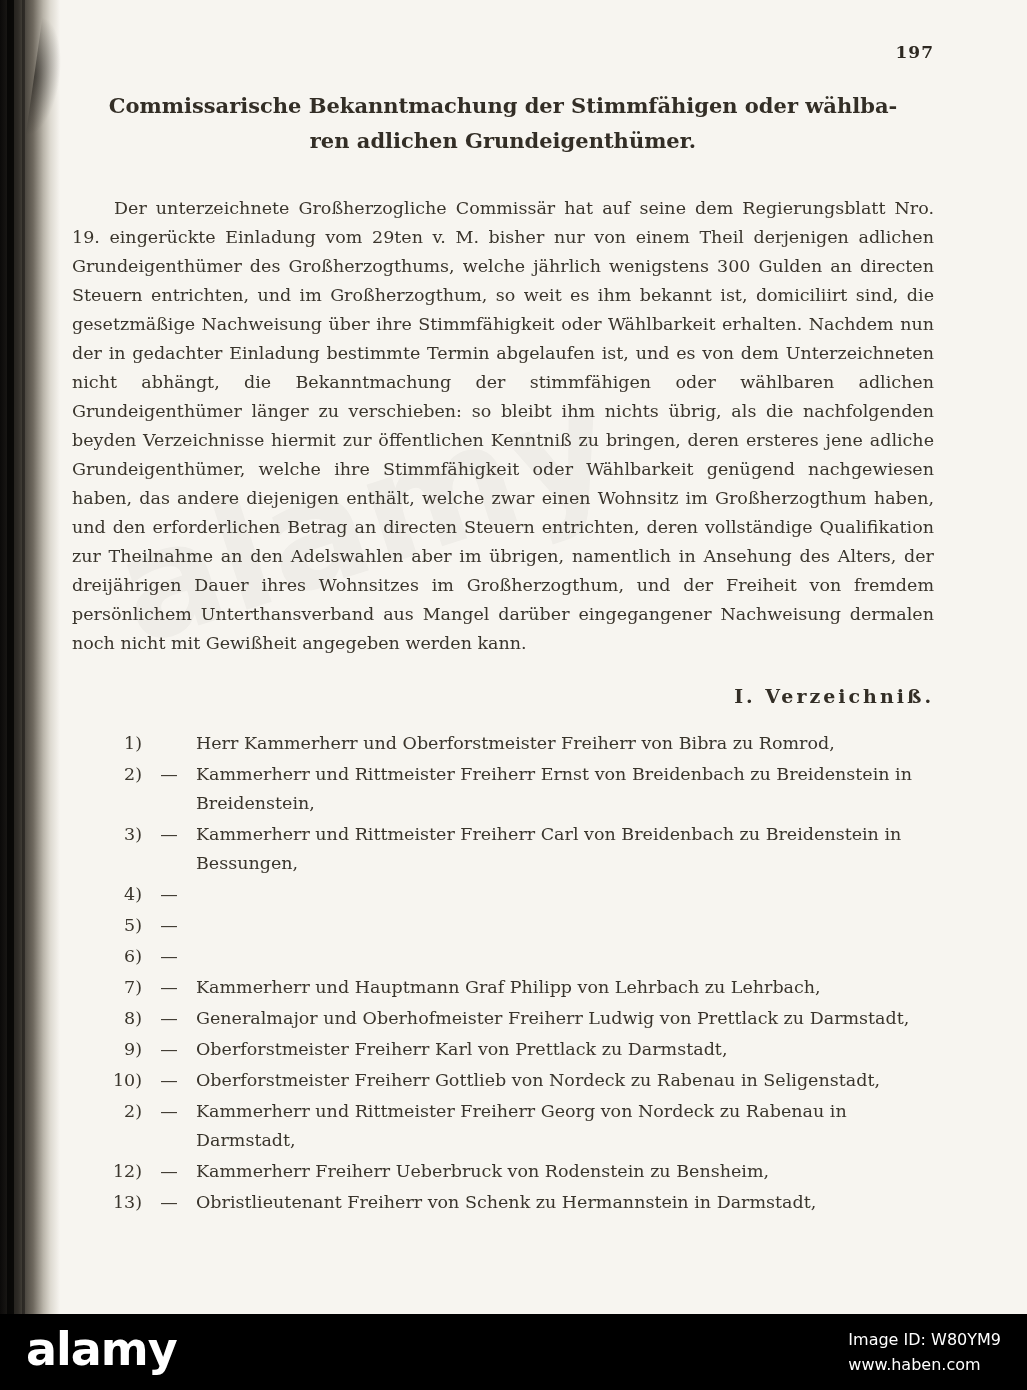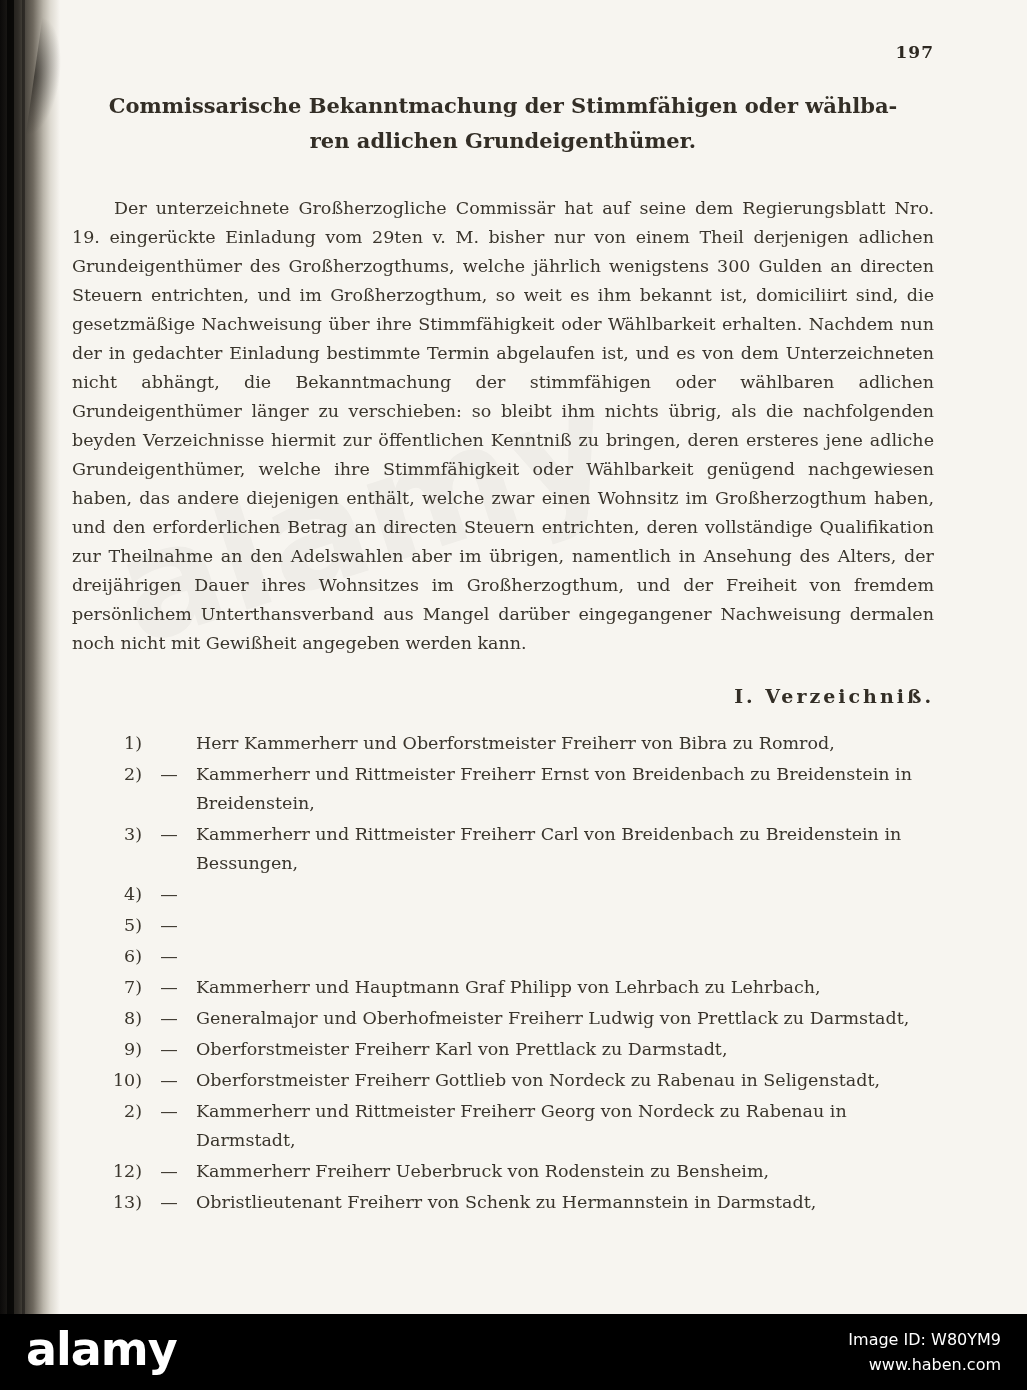--- a/index.html
+++ b/index.html
@@ -73,21 +73,21 @@
     position:absolute;left:0;bottom:0;width:100%;height:76px;
     background:#000;box-sizing:border-box;
     display:flex;align-items:center;justify-content:space-between;
     padding:0 26px;color:#fff;
     font-family:"DejaVu Sans", sans-serif;
   }
   .alamy-logo{
     font-size:46px;font-weight:bold;letter-spacing:-1px;line-height:1;
     padding-bottom:6px;
   }
-  .alamy-info{text-align:right;font-size:16px;line-height:25px;}
+  .alamy-info{font-size:16px;line-height:25px;}
 </style>
 </head>
 <body>
 
 <div id="screen">
 
   <div class="binding"></div>
   <div class="binding-streak"></div>
   <div class="binding-streak2"></div>
   <div class="corner-smudge"></div>

